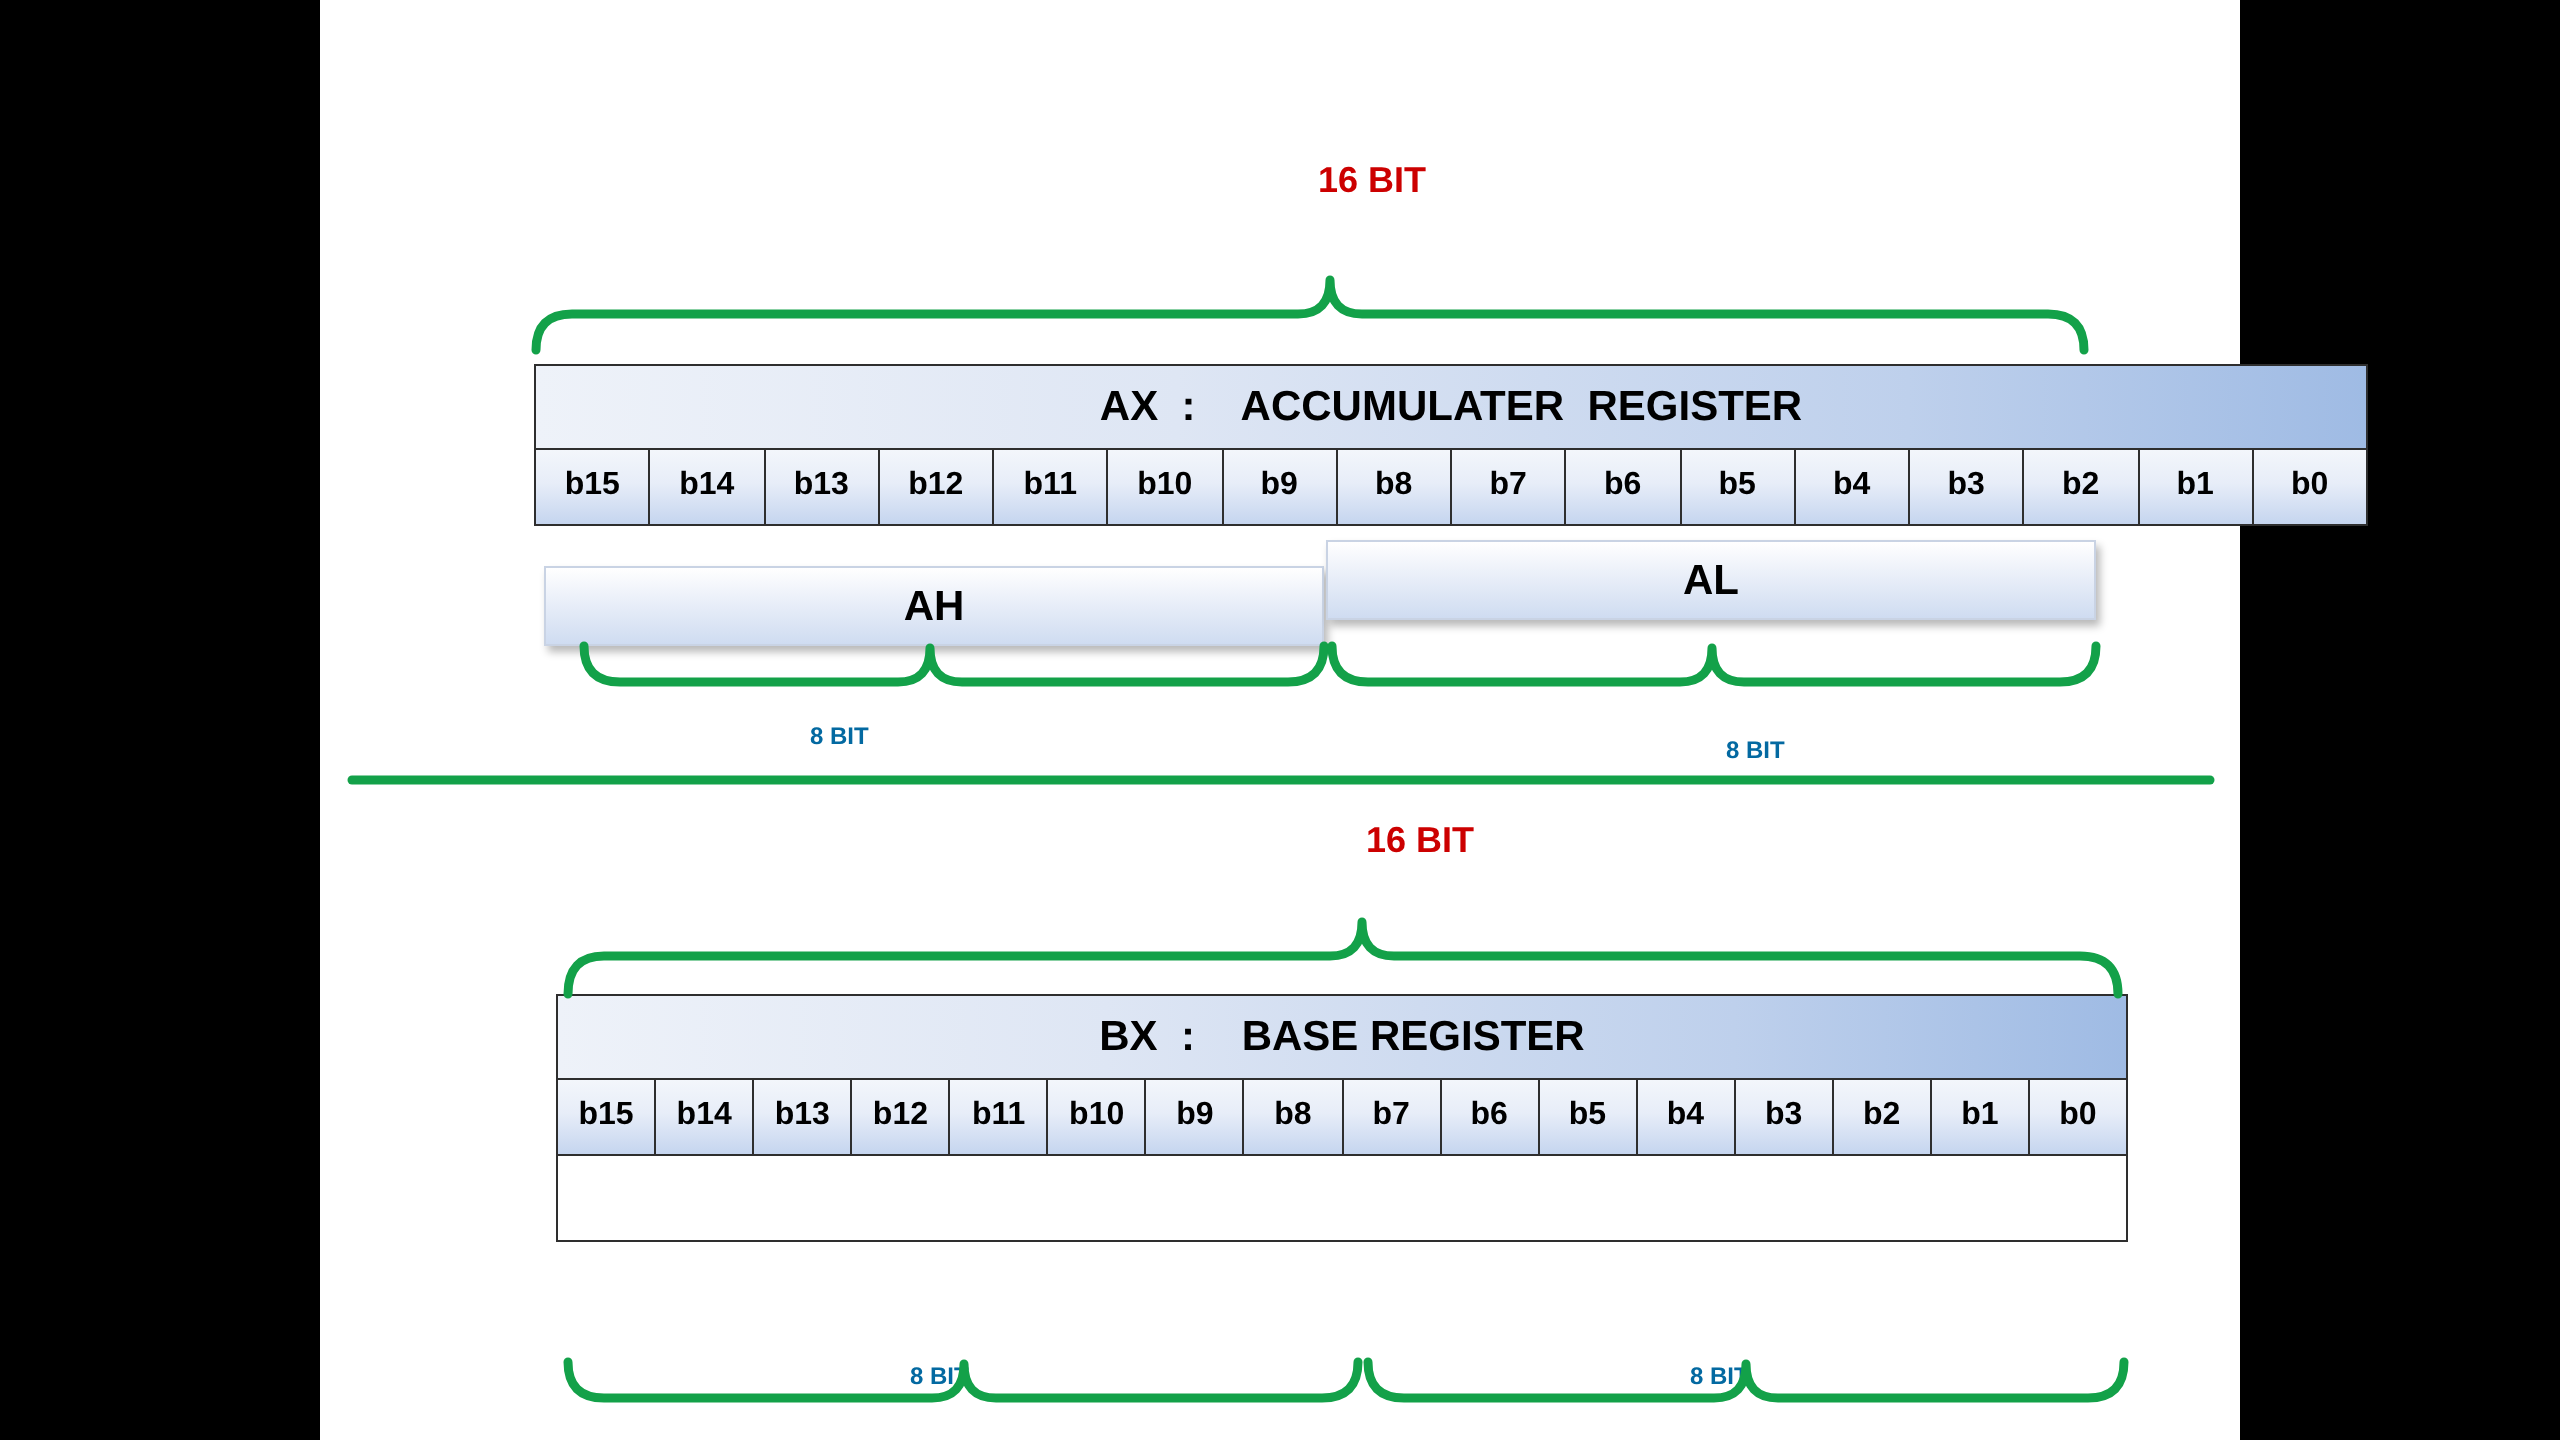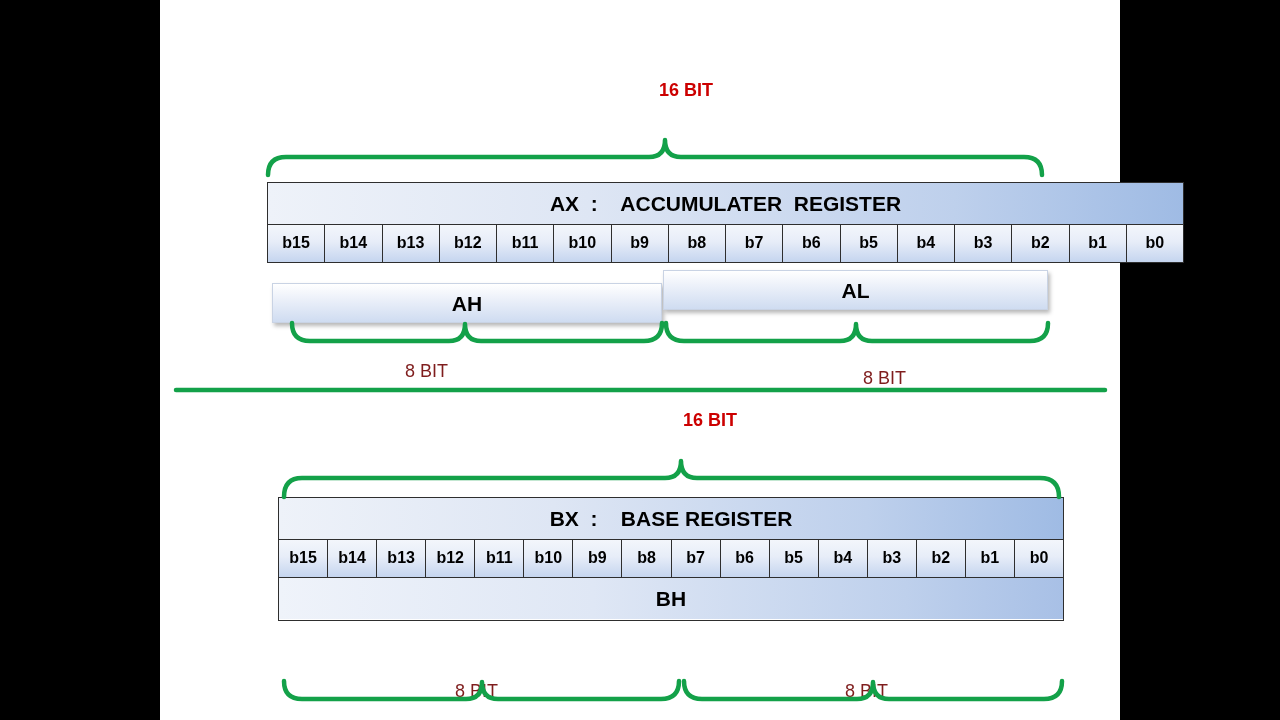--- a/index.html
+++ b/index.html
@@ -52,23 +52,23 @@
   .bit16-label {
     position: absolute;
     color: #cc0000;
     font-size: 18px;
     font-weight: bold;
     white-space: nowrap;
     padding-left: 46px;
   }
   .bit8-label {
     position: absolute;
-    color: #7f1d1d;
-    font-size: 18px;
-    font-weight: normal;
+    color: #0369a1;
+    font-size: 12px;
+    font-weight: bold;
     white-space: nowrap;
   }
 
   
   .reg-box {
     position: absolute;
     border: 1px solid #2e2e2e;
     box-sizing: border-box;
     background: #ffffff;
   }
@@ -210,21 +210,20 @@
           <div class="bit-cell">b7</div>
           <div class="bit-cell">b6</div>
           <div class="bit-cell">b5</div>
           <div class="bit-cell">b4</div>
           <div class="bit-cell">b3</div>
           <div class="bit-cell">b2</div>
           <div class="bit-cell">b1</div>
           <div class="bit-cell">b0</div>
         </div>
       <div class="half-row">
-        <div class="half-cell">BH</div>
       </div>
     </div>
 
     <div class="bit8-label" style="left:295px;top:681px;">8  BIT</div>
     <div class="bit8-label" style="left:685px;top:681px;">8  BIT</div>
 
     <svg id="overlay" viewBox="0 0 960 720">
       <g fill="none" stroke="#13a149" stroke-width="4.5" stroke-linecap="round" stroke-linejoin="round">
 
         <path d="M 108 175 Q 108 157 126 157 L 489 157 Q 505 157 505 140 Q 505 157 521 157 L 864 157 Q 882 157 882 175"></path>

